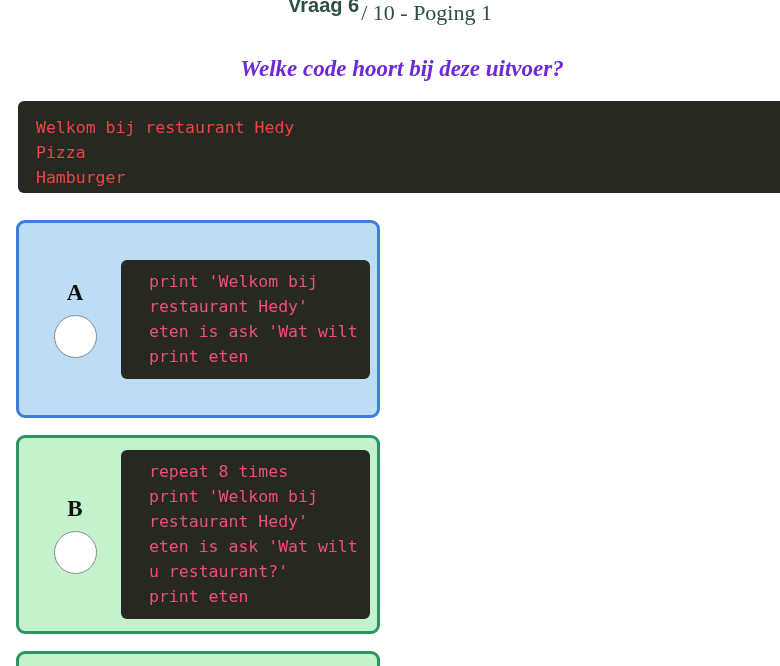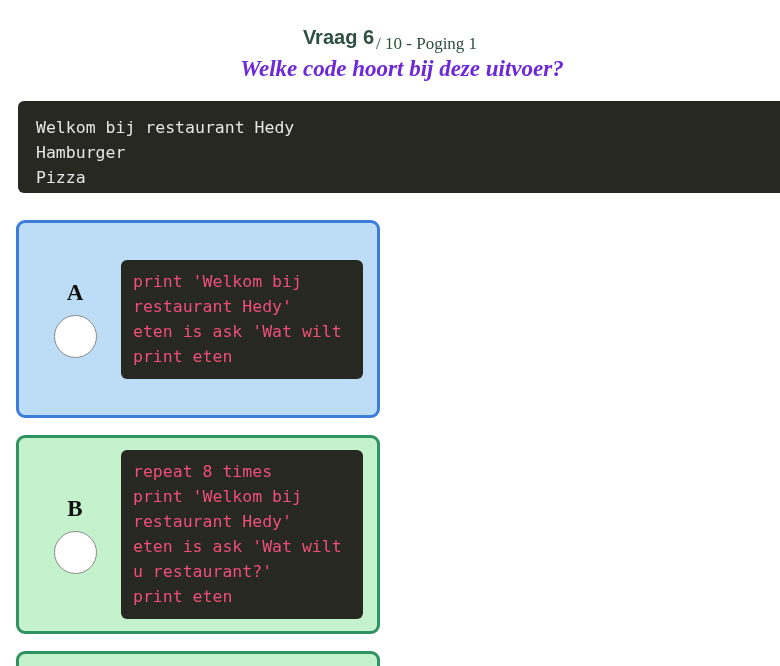--- a/index.html
+++ b/index.html
@@ -13,41 +13,41 @@
     position: relative;
     overflow: hidden;
     font-family: "Liberation Sans", sans-serif;
     -webkit-font-smoothing: antialiased;
   }
 
   
   .quiz-header {
     position: absolute;
     left: 0;
-    top: 8px;
+    top: 0;
     width: 780px;
     height: 44px;
     display: flex;
-    align-items: flex-end;
+    align-items: flex-start;
     justify-content: center;
     color: #2d5040;
     white-space: pre;
   }
   .q-number {
     font-family: "Liberation Sans", sans-serif;
     font-weight: bold;
     font-size: 20px;
     line-height: 20px;
     color: #2d5040;
     position: relative;
     top: -5px;
   }
   .q-total {
     font-family: "Liberation Serif", serif;
-    font-size: 17px;
+    font-size: 22px;
     line-height: 21px;
     color: #2d5040;
     position: relative;
     top: 2px;
     margin-left: 2px;
   }
 
   
   .question-title {
     position: absolute;
@@ -73,21 +73,21 @@
     background: #272822;
     border-radius: 6px;
     box-sizing: border-box;
     padding: 14px 18px 0 18px;
     overflow: hidden;
   }
   .output-line {
     font-family: "DejaVu Sans Mono", monospace;
     font-size: 16.5px;
     line-height: 25px;
-    color: #e5e5e5;
+    color: #ef4444;
     white-space: pre;
   }
 
   
   .answers {
     position: absolute;
     left: 16px;
     top: 220px;
     width: 752px;
     display: flex;
@@ -134,21 +134,21 @@
     height: 43px;
     border-radius: 50%;
     background: #ffffff;
     border: 1px solid #8a8a8a;
     box-sizing: border-box;
   }
   .answer-code {
     flex: 1 1 auto;
     background: #272822;
     border-radius: 6px;
-    padding: 9px 12px 10px 12px;
+    padding: 9px 12px 10px 28px;
     box-sizing: border-box;
   }
   .code-line {
     font-family: "DejaVu Sans Mono", monospace;
     font-size: 16.5px;
     line-height: 25px;
     color: #ef4f77;
     white-space: pre;
   }
 </style>
@@ -157,22 +157,22 @@
 
 <div class="quiz-header">
   <span class="q-number">Vraag 6</span>
   <span class="q-total">/ 10 - Poging 1</span>
 </div>
 
 <div class="question-title">Welke code hoort bij deze uitvoer?</div>
 
 <div class="output-console">
     <div class="output-line">Welkom bij restaurant Hedy</div>
+    <div class="output-line">Pizza</div>
     <div class="output-line">Hamburger</div>
-    <div class="output-line">Pizza</div>
   </div>
 
 <div class="answers">
     <div class="answer-card blue">
       <div class="answer-left">
         <div class="answer-letter">A</div>
         <div class="answer-radio"></div>
       </div>
       <div class="answer-code">
         <div class="code-line">print 'Welkom bij</div>

